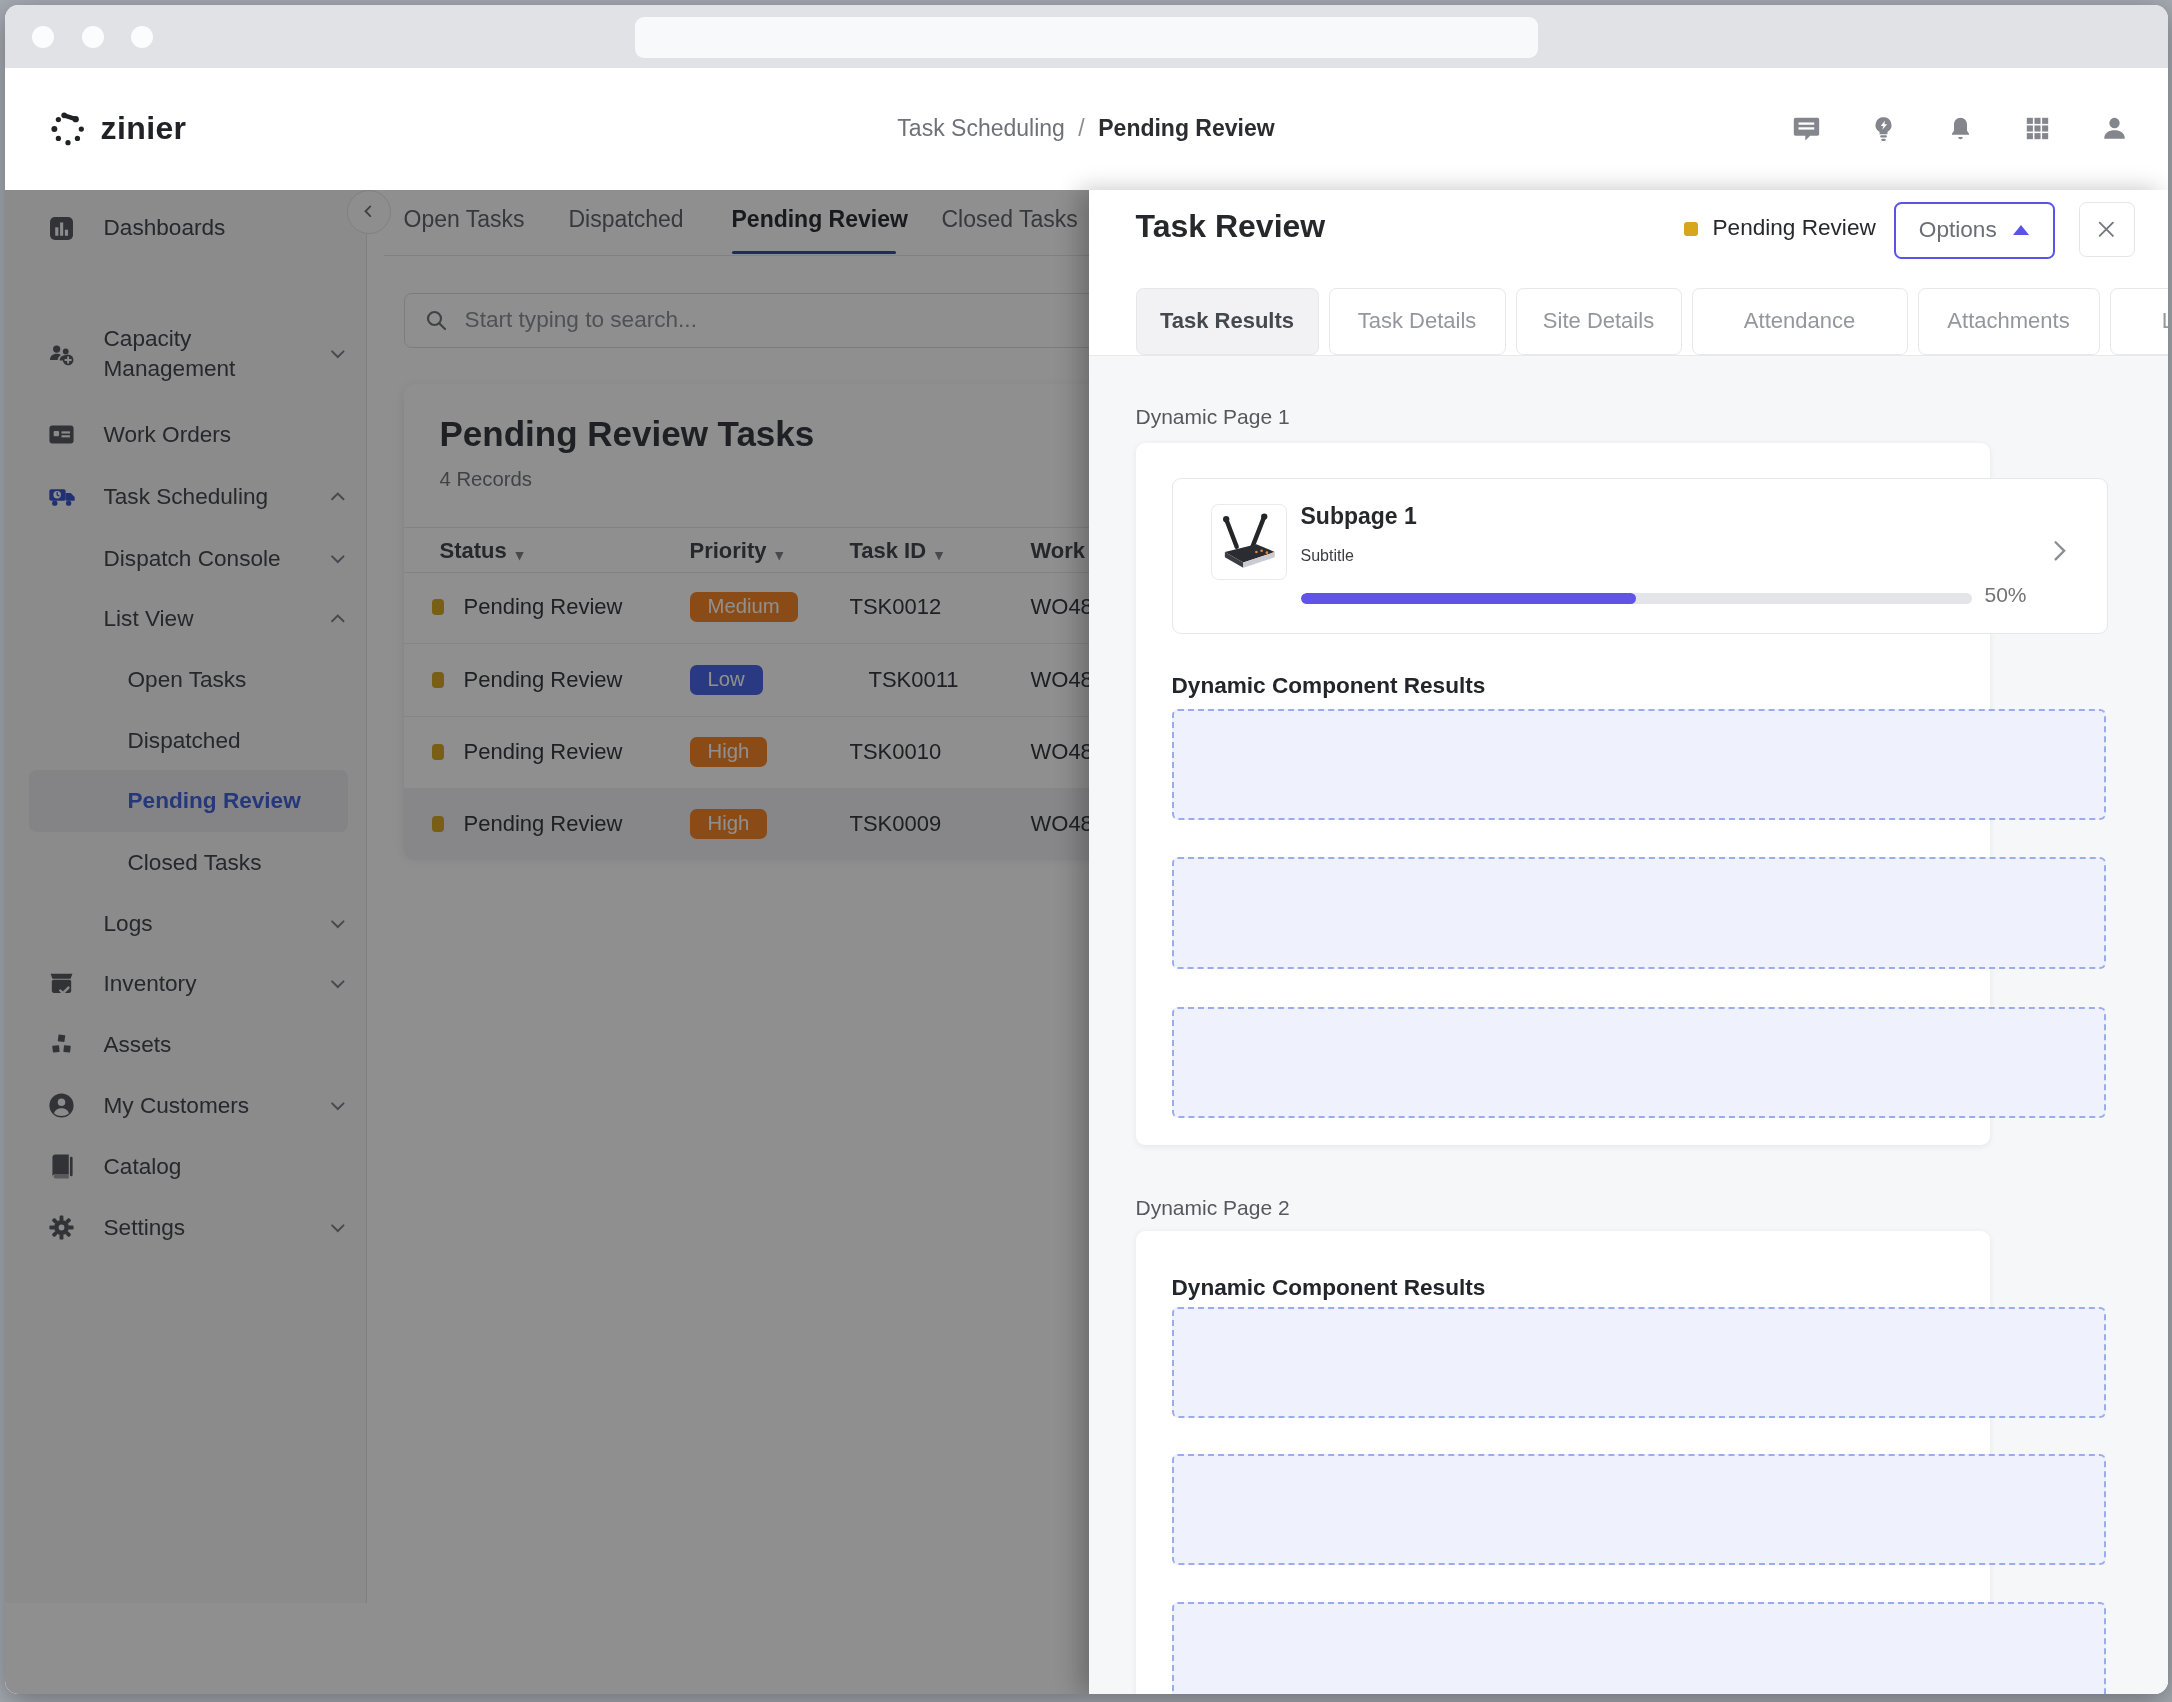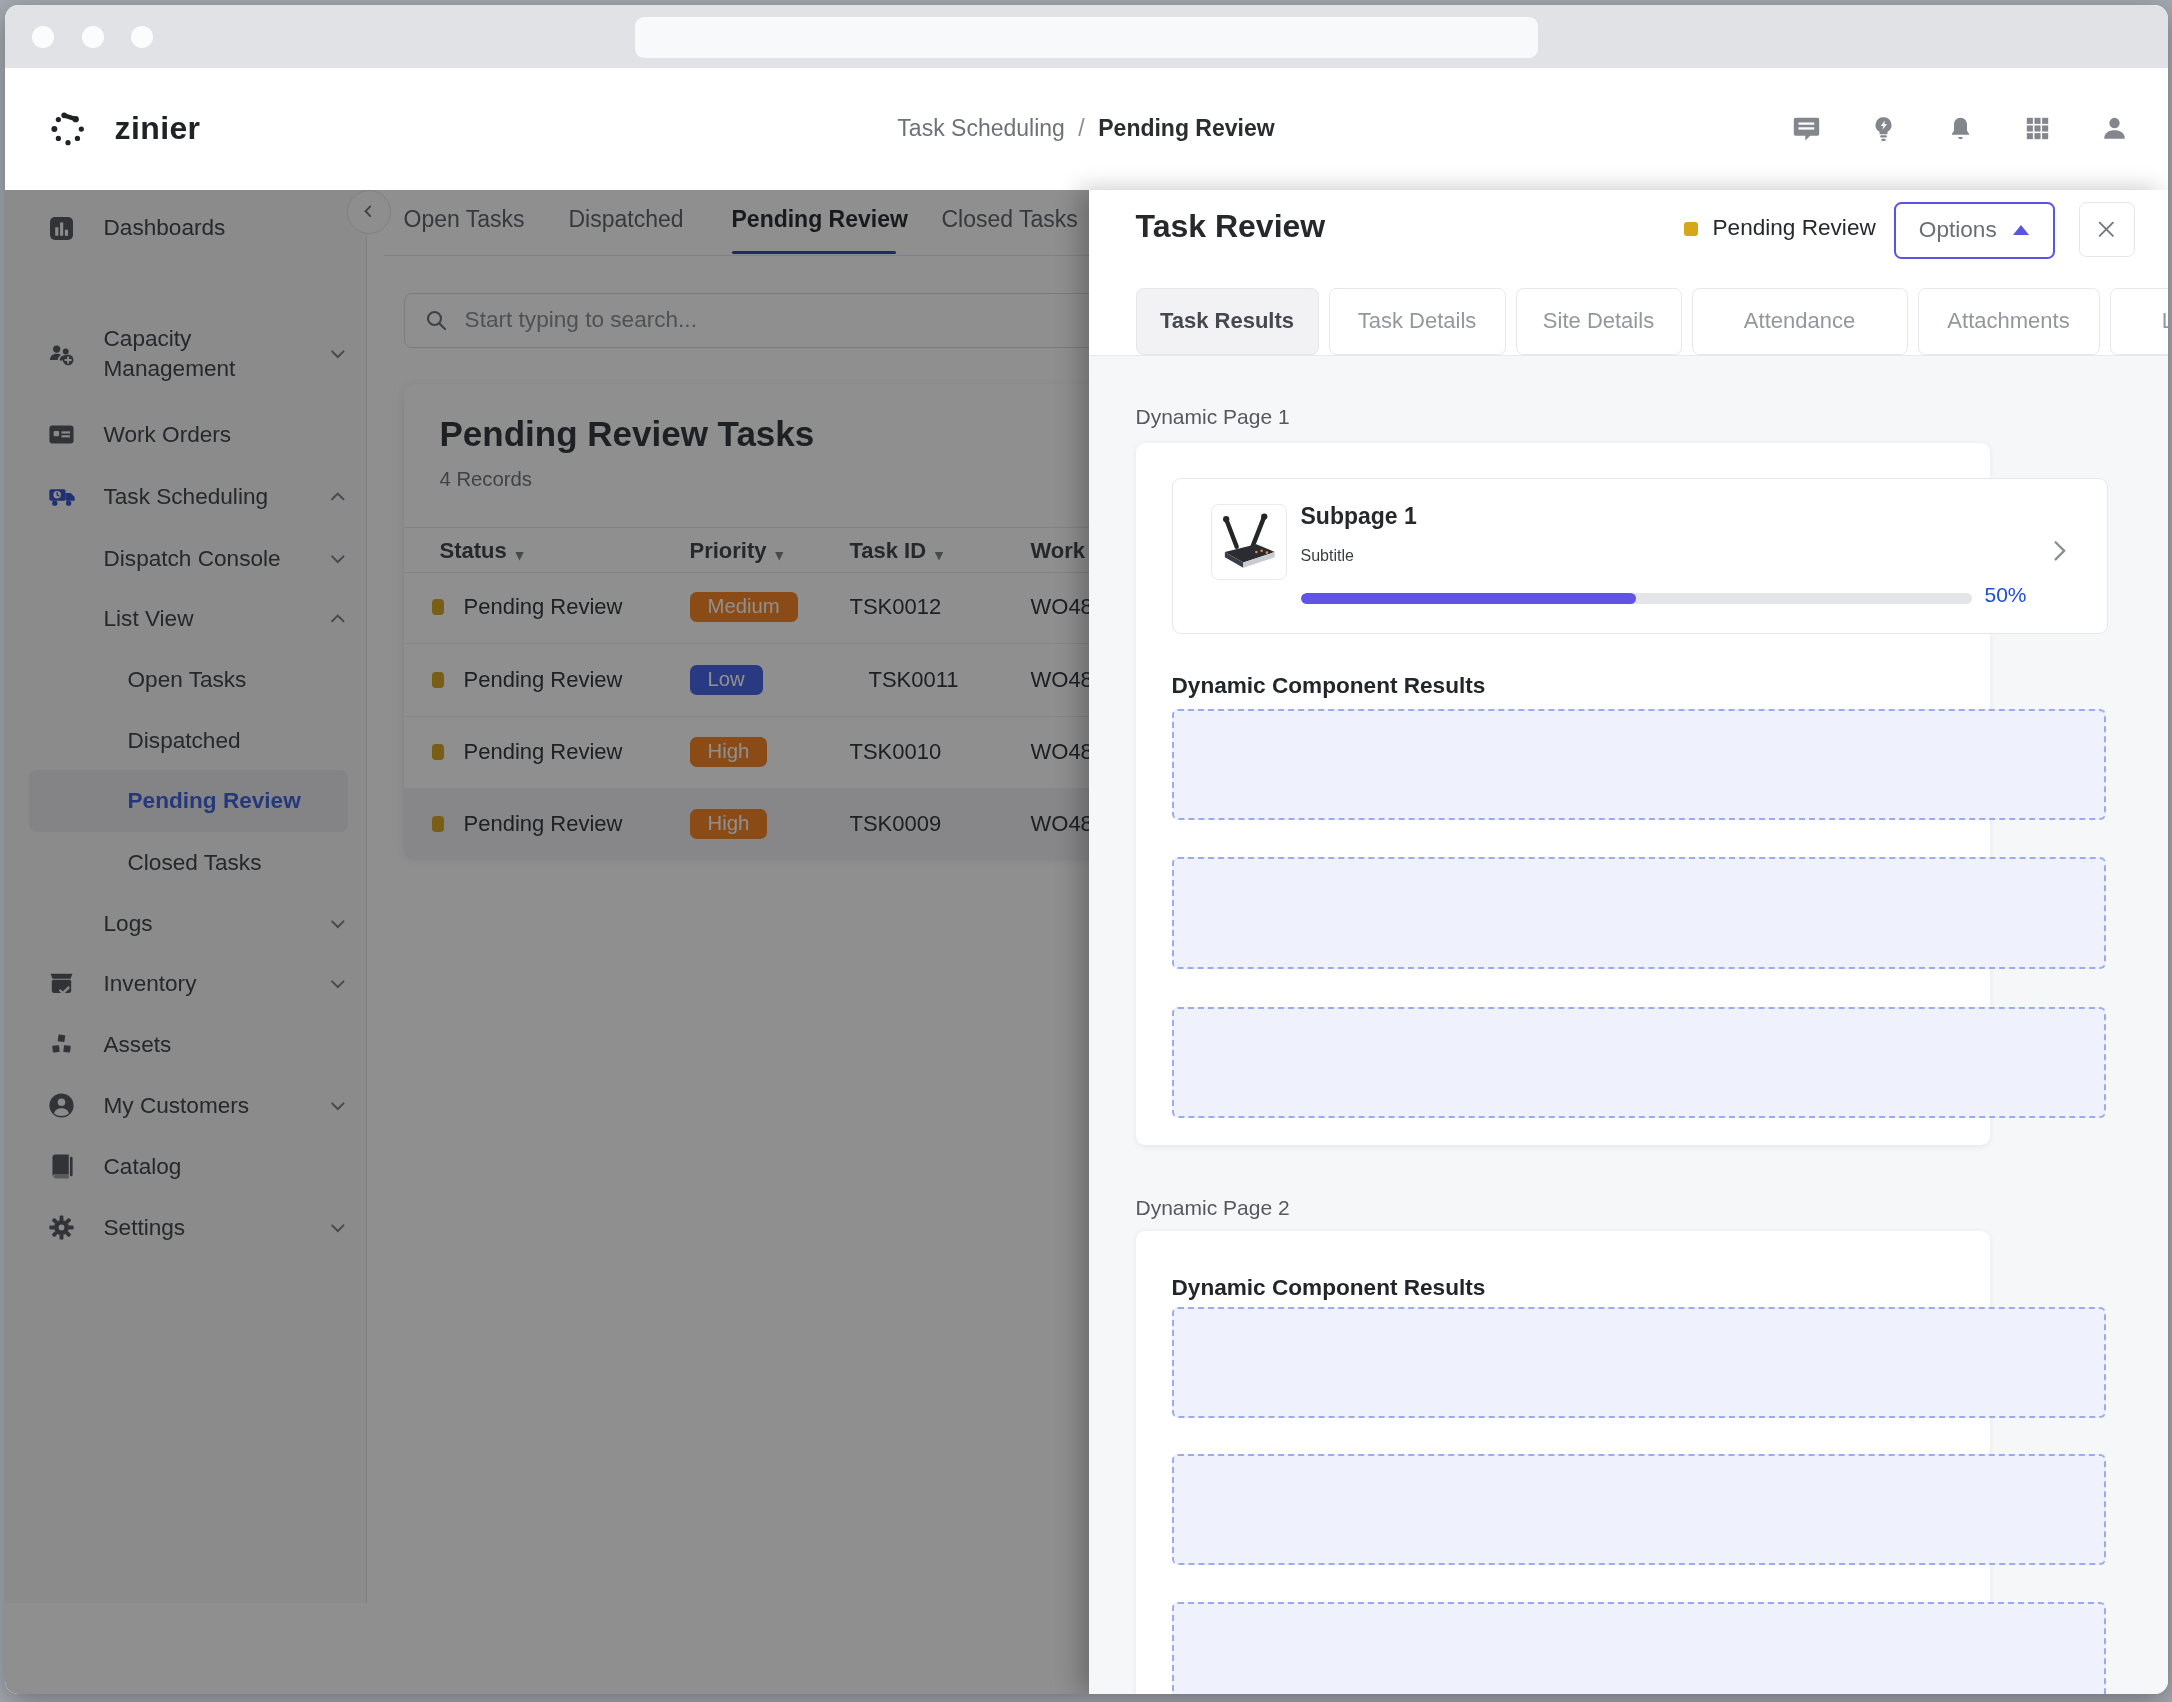--- a/index.html
+++ b/index.html
@@ -6,21 +6,21 @@
     font-family:"Liberation Sans",sans-serif;background:#a6abb3;}
   .ab{position:absolute;}
   .window{left:4.5px;top:4.5px;width:2163px;height:1689px;background:#fff;border-radius:13.5px;overflow:hidden;
     box-shadow:0 7.5px 30px rgba(0,0,0,.35);}
   
   .titlebar{left:0;top:0;width:100%;height:63px;background:#e1e2e5;}
   .tl-dot{top:21px;width:22.6px;height:22.6px;border-radius:50%;background:#fbfcfd;}
   .urlbar{left:630px;top:12px;width:903px;height:41px;border-radius:9px;background:#f8f9fb;}
   
   .appheader{left:0;top:63px;width:100%;height:122px;background:#fff;border-bottom:0.8px solid #efeff2;}
-  .logo{left:42px;top:0;height:122px;display:flex;align-items:center;gap:26px;}
+  .logo{left:42px;top:0;height:122px;display:flex;align-items:center;gap:12px;}
   .logo-text{font-size:32px;font-weight:700;color:#202226;letter-spacing:0.4px;}
   .breadcrumb{left:0;top:0;width:100%;height:122px;display:flex;align-items:center;justify-content:center;
     gap:13.5px;font-size:23px;}
   .bc-section{color:#6e7177;} .bc-sep{color:#8a8d93;} .bc-current{color:#2b2d31;font-weight:700;}
   .hicons{right:39px;top:0;height:122px;display:flex;align-items:center;gap:48px;color:#83868c;}
   .hicon{width:29px;height:29px;display:flex;align-items:center;justify-content:center;cursor:pointer;}
   
   .main{left:0;top:185px;width:2163px;height:1504px;background:#fff;}
   .sidebar{left:0;top:0;width:361px;height:1413px;background:#f7f7f8;border-right:0.8px solid #e3e4e7;}
   .sb-item{left:0;width:361px;height:62px;display:flex;align-items:center;cursor:pointer;}
@@ -78,21 +78,21 @@
     box-shadow:0 1.5px 6px rgba(16,24,40,.07);}
   .subpage{position:absolute;left:36px;top:35px;width:934px;height:154px;border:1.5px solid #e7e8eb;
     border-radius:9px;background:#fff;cursor:pointer;}
   .imgbox{position:absolute;left:38px;top:25px;width:74px;height:74px;border:1.5px solid #e8e9ec;border-radius:7.5px;
     display:flex;align-items:center;justify-content:center;background:#fff;}
   .sp-title{position:absolute;left:128px;top:24px;font-size:23px;font-weight:700;color:#26282b;}
   .sp-sub{position:absolute;left:128px;top:68px;font-size:16px;color:#3a3d42;}
   .sp-chev{position:absolute;left:873px;top:59px;width:25.6px;height:25.6px;color:#8a8e95;}
   .pbar{position:absolute;left:128px;top:114px;width:671px;height:11.3px;border-radius:6px;background:#e4e5e9;overflow:hidden;}
   .pfill{height:100%;border-radius:6px;background:#6153e8;}
-  .plabel{position:absolute;left:812px;top:104px;font-size:21px;color:#1d4ed8;}
+  .plabel{position:absolute;left:812px;top:104px;font-size:21px;color:#737373;}
   .dcr-heading{position:absolute;left:36px;font-size:22.6px;font-weight:700;color:#222529;}
   .dashed{position:absolute;left:36px;width:934px;border:2.3px dashed #9aacee;border-radius:6px;background:#eff2fc;box-sizing:border-box;}
   .menu{left:715px;top:72px;width:238px;height:175px;background:#fff;border-radius:7.5px;
     box-shadow:0 7.5px 19.6px rgba(0,0,0,.16);padding:6px 0;box-sizing:border-box;z-index:50;}
   .menu-item{position:relative;height:54px;display:flex;align-items:center;padding-left:24px;
     font-size:22.6px;color:#34373c;cursor:pointer;}
   .menu-item.hovered{background:#f4f4f6;font-weight:700;}
   .handcur{position:absolute;left:185px;top:10.5px;}
   svg{display:block;}
 </style>

